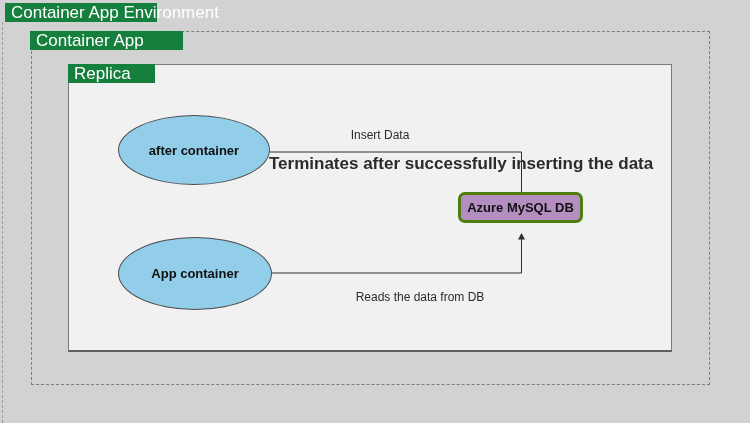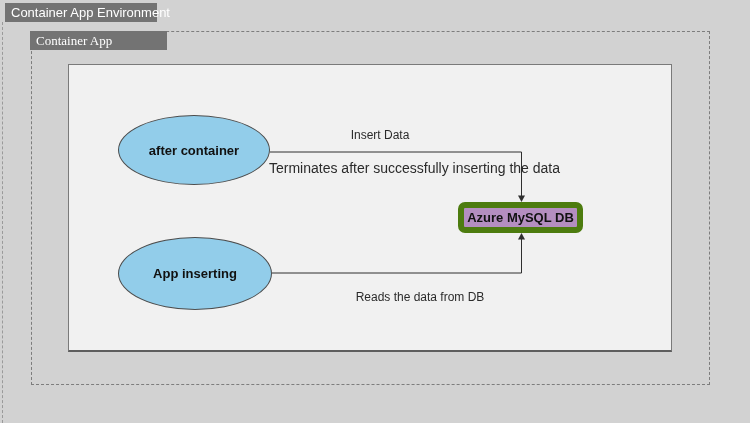--- a/index.html
+++ b/index.html
@@ -3,96 +3,97 @@
 <meta charset="utf-8">
 <style>
   html,body{margin:0;padding:0;}
   body{font-family:"Liberation Sans","DejaVu Sans",sans-serif;}
   .canvas{
     position:relative;width:750px;height:423px;background:#d2d2d2;
     overflow:hidden;
   }
   .group-label{
     position:absolute;height:19px;line-height:19px;
-    background:#737373;color:#ffffff;font-size:13px;
+    background:#15803d;color:#ffffff;font-size:17px;
     padding:0 6px;box-sizing:border-box;white-space:nowrap;
     z-index:5;
   }
   .env-label{left:5px;top:3px;width:152px;}
   .env-dashed{
     position:absolute;left:2px;top:22px;height:401px;width:0;
     border-left:1px dashed #9a9a9a;z-index:1;
   }
   .app-dashed{
     position:absolute;left:31px;top:31px;width:679px;height:354px;
     border:1px dashed #7d7d7d;box-sizing:border-box;z-index:2;
   }
-  .app-label{left:30px;top:31px;width:137px;font-family:Liberation Serif, serif;}
+  .app-label{left:30px;top:31px;width:153px;}
   .replica-box{
     position:absolute;left:68px;top:64px;width:604px;height:288px;
     background:#f1f1f1;border:1px solid #7a7a7a;border-bottom:2px solid #5e5e5e;
     box-sizing:border-box;z-index:3;
   }
   .replica-label{left:68px;top:64px;width:87px;}
   .node-ellipse{
     position:absolute;border-radius:50%;
     background:#92cdea;border:1px solid #4d4d4d;
     display:flex;align-items:center;justify-content:center;
     font-weight:bold;font-size:13px;color:#111;z-index:6;
     box-sizing:border-box;
   }
   .init-ellipse{left:118px;top:115px;width:152px;height:70px;}
   .appc-ellipse{left:118px;top:237px;width:154px;height:73px;}
   .db-box{
-    position:absolute;left:458px;top:202px;width:125px;height:31px;
-    background:#b48ec0;border:6px solid #4d7c0f;border-radius:7px;
+    position:absolute;left:458px;top:192px;width:125px;height:31px;
+    background:#b48ec0;border:3px solid #4d7c0f;border-radius:7px;
     display:flex;align-items:center;justify-content:center;
     font-weight:bold;font-size:13px;color:#111;z-index:6;
     box-sizing:border-box;
   }
   .edge-label{
     position:absolute;color:#2b2b2b;text-align:center;z-index:7;
     white-space:nowrap;
   }
   .lbl-insert{left:310px;top:128px;width:140px;font-size:12px;}
-  .lbl-terminates{left:269px;top:160px;width:260px;font-size:14px;}
+  .lbl-terminates{left:269px;top:154px;width:260px;font-size:17px;font-weight:bold;}
   .lbl-reads{left:330px;top:282px;width:180px;font-size:12px;margin-top:8px;}
   .arrow-layer{
     position:absolute;left:0;top:0;width:750px;height:423px;z-index:4;
     pointer-events:none;
   }
 </style>
 </head>
 <body>
 
 <div class="canvas">
 
   <div class="group-label env-label">Container App Environment</div>
   <div class="env-dashed"></div>
 
   <div class="app-dashed"></div>
   <div class="group-label app-label">Container App</div>
 
   <div class="replica-box"></div>
+  <div class="group-label replica-label">Replica</div>
 
   <svg class="arrow-layer" viewBox="0 0 750 423" xmlns="http://www.w3.org/2000/svg">
 
     <path d="M 270 152 L 521.5 152 L 521.5 197" fill="none" stroke="#2f2f2f" stroke-width="1"></path>
     <polygon points="521.5,202 518,195.5 525,195.5" fill="#2f2f2f"></polygon>
 
     <path d="M 272 273 L 521.5 273 L 521.5 238" fill="none" stroke="#2f2f2f" stroke-width="1"></path>
     <polygon points="521.5,233 518,239.5 525,239.5" fill="#2f2f2f"></polygon>
   </svg>
 
   <div class="node-ellipse init-ellipse" style="background: rgb(146, 205, 234);">
     <span>after container</span>
   </div>
 
   <div class="node-ellipse appc-ellipse" style="background: rgb(146, 205, 234);">
-    <span>App inserting</span>
+    <span>App container</span>
   </div>
 
   <div class="db-box" style="background: rgb(180, 142, 192);">
     <span>Azure MySQL DB</span>
   </div>
 
   <div class="edge-label lbl-insert">Insert Data</div>
   <div class="edge-label lbl-terminates">Terminates after successfully inserting the data</div>
   <div class="edge-label lbl-reads">Reads the data from DB</div>
 

